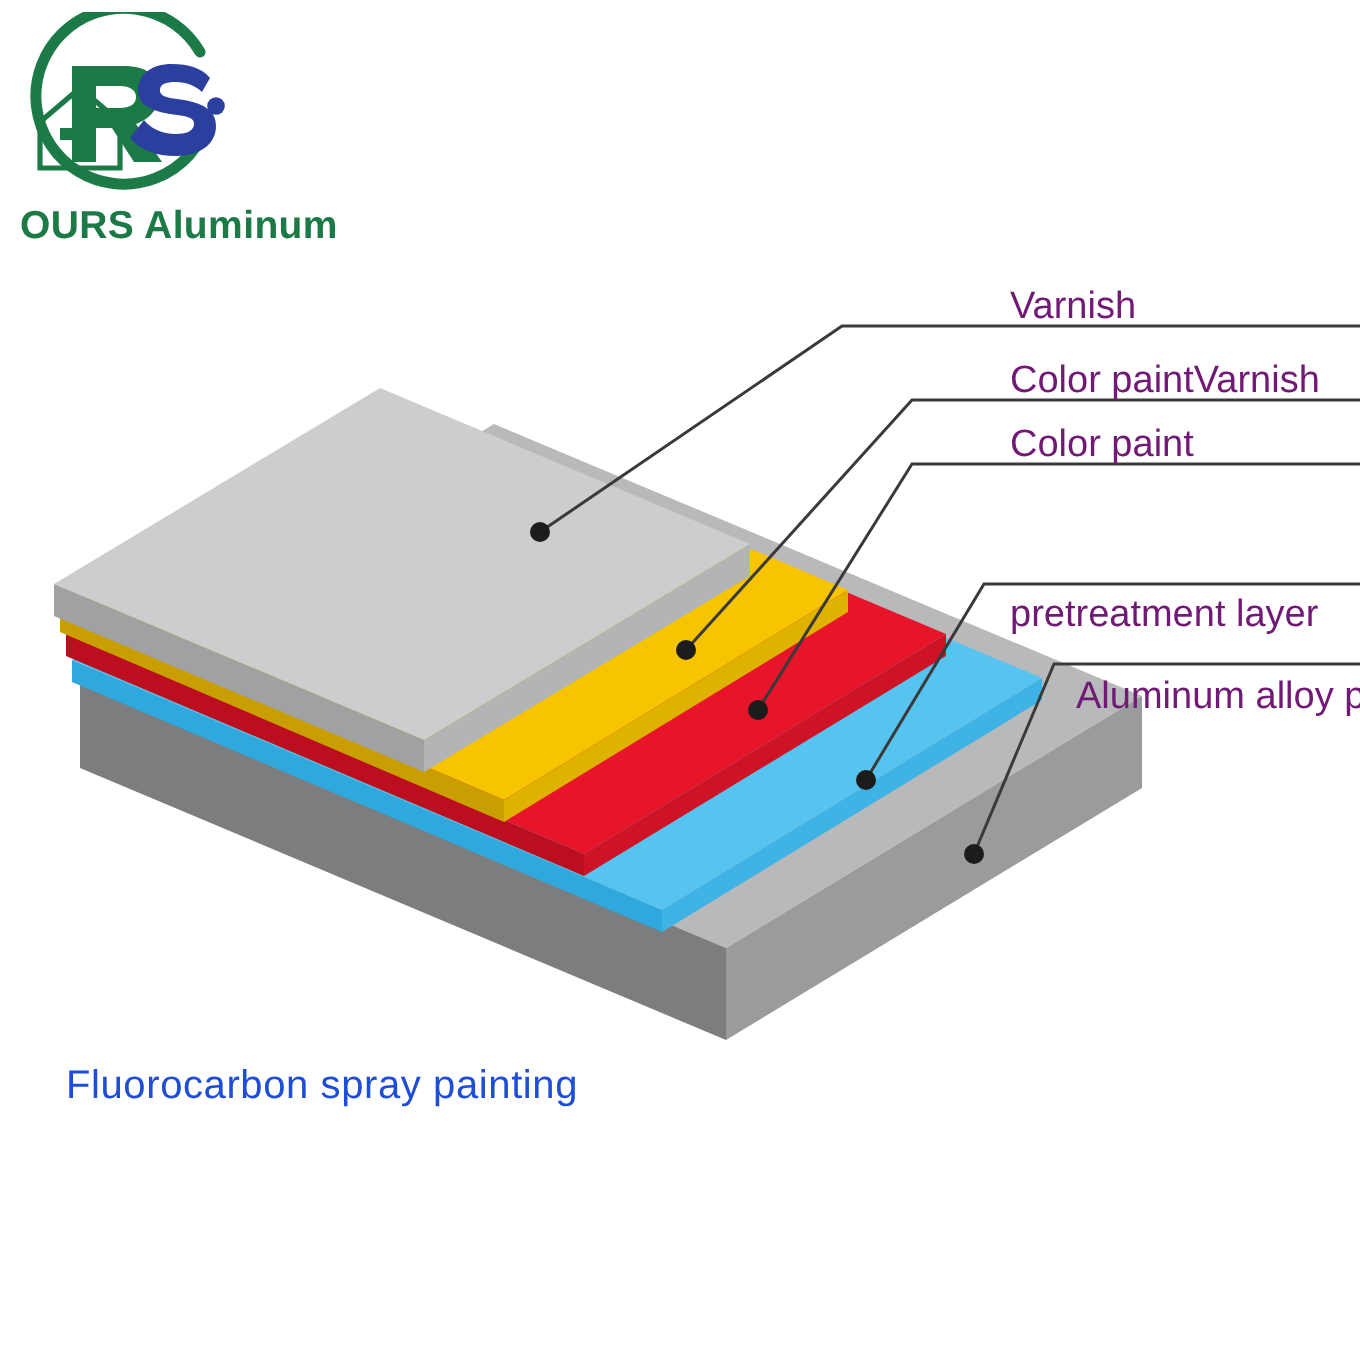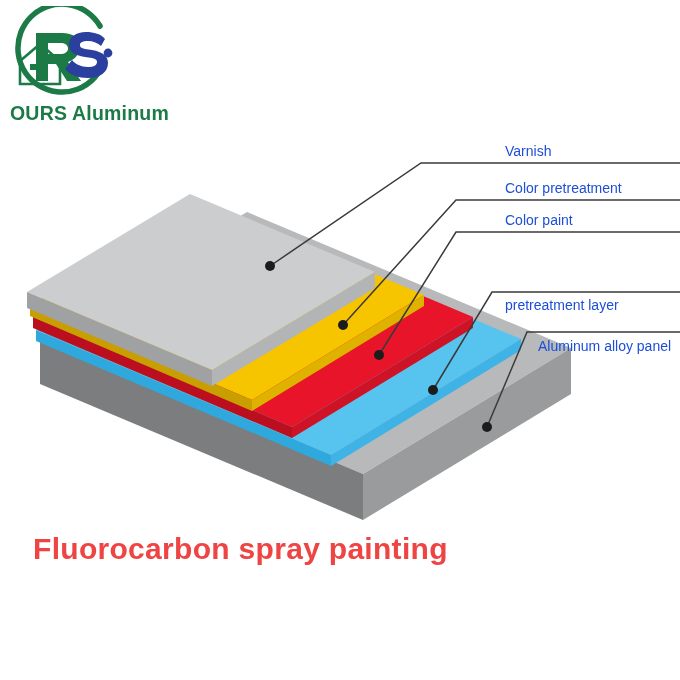--- a/index.html
+++ b/index.html
@@ -50,36 +50,35 @@
     position: absolute;
     left: 0;
     top: 0;
     width: 680px;
     height: 680px;
   }
 
   
   .callout-label {
     position: absolute;
-    font-size: 14px;
-    color: #1d4ed8;
+    font-size: 19px;
+    color: #701a75;
     white-space: nowrap;
     font-family: "Liberation Sans", sans-serif;
   }
 
   
   #caption {
     position: absolute;
     left: 33px;
     top: 532px;
-    font-size: 30px;
-    color: #ef4444;
+    font-size: 20px;
+    color: #1d4ed8;
     letter-spacing: 0.3px;
     white-space: nowrap;
-    font-weight: bold;
   }
 </style>
 </head>
 <body>
 
 <div id="page">
 
   <div id="logo-block">
     <svg id="logo-mark" viewBox="0 0 104 94">
 
@@ -153,21 +152,21 @@
       <polyline points="433,390 492,292 680,292" stroke-width="1.5"></polyline>
       <circle cx="433" cy="390" r="5" fill="#1c1c1c" stroke="none"></circle>
 
       <polyline points="487,427 527,332 680,332" stroke-width="1.5"></polyline>
       <circle cx="487" cy="427" r="5" fill="#1c1c1c" stroke="none"></circle>
     </g>
   </svg>
 
   <div class="callout-label" style="left:505px; top:143px;">Varnish</div>
 
-  <div class="callout-label" style="left:505px; top:180px;">Color pretreatment</div>
+  <div class="callout-label" style="left:505px; top:180px;">Color paintVarnish</div>
 
   <div class="callout-label" style="left:505px; top:212px;">Color paint</div>
 
   <div class="callout-label" style="left:505px; top:297px;">pretreatment layer</div>
 
   <div class="callout-label" style="left:538px; top:338px;">Aluminum alloy panel</div>
 
   <div id="caption">Fluorocarbon spray painting</div>
 
 </div>

